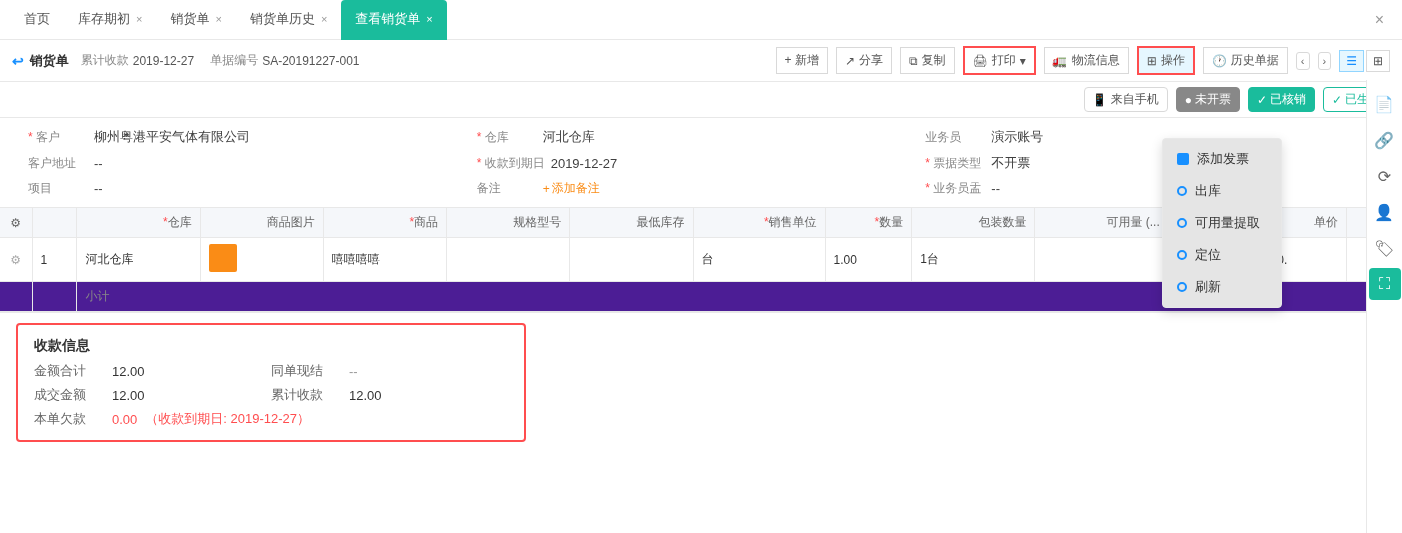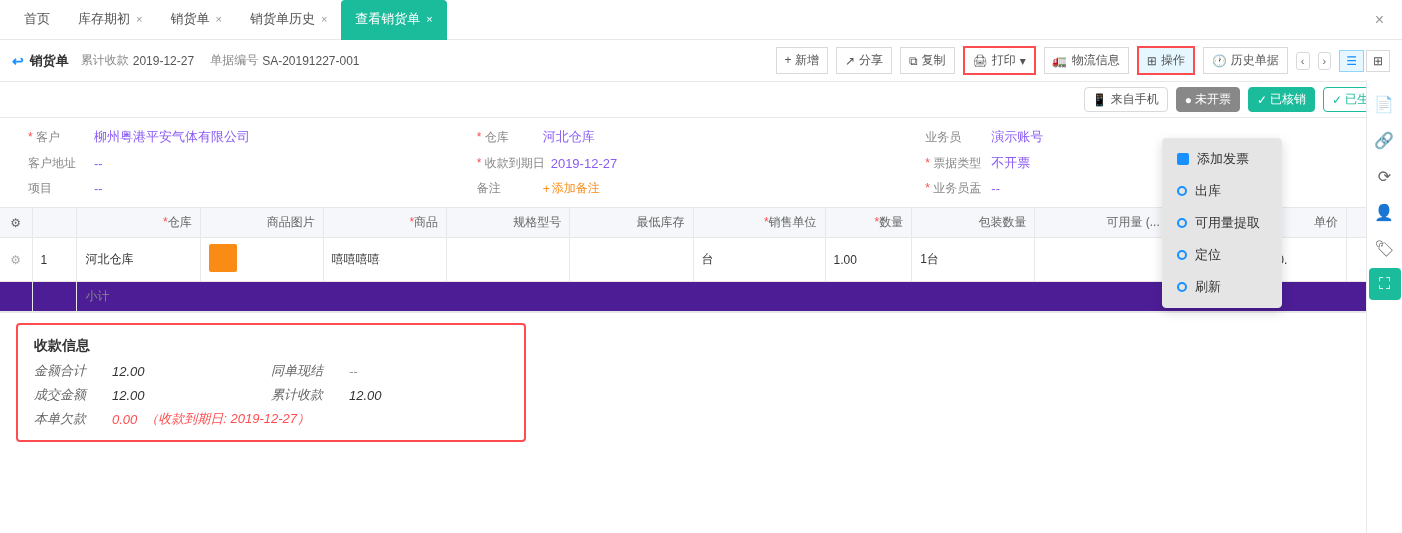--- a/index.html
+++ b/index.html
@@ -71,21 +71,21 @@
     .sub-btn.teal-outline { border-color: #1abc9c; color: #1abc9c; background: #fff; }
 
     
     .form-area {
       padding: 10px 28px; display: grid; grid-template-columns: 1fr 1fr 1fr;
       gap: 8px 0; border-bottom: 1px solid #e8e8e8;
     }
     .form-row { display: flex; align-items: center; gap: 6px; }
     .form-label { color: #888; min-width: 60px; font-size: 12px; }
     .form-label.required::before { content: "* "; color: #ff4d4f; }
-    .form-value { color: #8b5cf6; font-size: 13px; }
+    .form-value { color: #404040; font-size: 13px; }
     .form-add { color: #fa8c16; cursor: pointer; font-size: 12px; display: flex; align-items: center; gap: 2px; }
 
     
     .table-wrapper { overflow-x: auto; border-bottom: 1px solid #e8e8e8; }
     table { width: 100%; border-collapse: collapse; font-size: 12px; }
     thead tr { background: #f5f7fa; }
     th {
       padding: 6px 8px; text-align: right; border-right: 1px solid #e8e8e8;
       border-bottom: 1px solid #e8e8e8; font-weight: normal; color: #666;
       white-space: nowrap;
@@ -94,21 +94,21 @@
     .gear-col { width: 32px; text-align: center; }
     tr.subtotal td { background: #4c1d95; color: #888; }
     .product-img { width: 28px; height: 28px; background: #fa8c16; display: inline-block; border-radius: 2px; }
 
     
     .payment-box {
       border: 2px solid #ff4d4f; margin: 10px 16px; padding: 12px 16px;
       border-radius: 4px; max-width: 510px;
     }
     .payment-title { font-weight: bold; margin-bottom: 7px; font-size: 14px; }
-    .payment-grid { display: grid; grid-template-columns: 1fr 1fr; gap: 6px 0; font-style: italic; }
+    .payment-grid { display: grid; grid-template-columns: 1fr 1fr; gap: 6px 0; }
     .payment-row { display: flex; align-items: center; gap: 8px; font-size: 13px; }
     .payment-label { color: #666; min-width: 70px; }
     .payment-value { color: #333; }
     .payment-red { color: #ff4d4f; }
     .payment-gray { color: #999; }
 
     
     .dropdown-menu {
       position: absolute; right: 120px; top: 98px;
       background: #e5e5e5; border: 1px solid #e8e8e8; border-radius: 4px;

